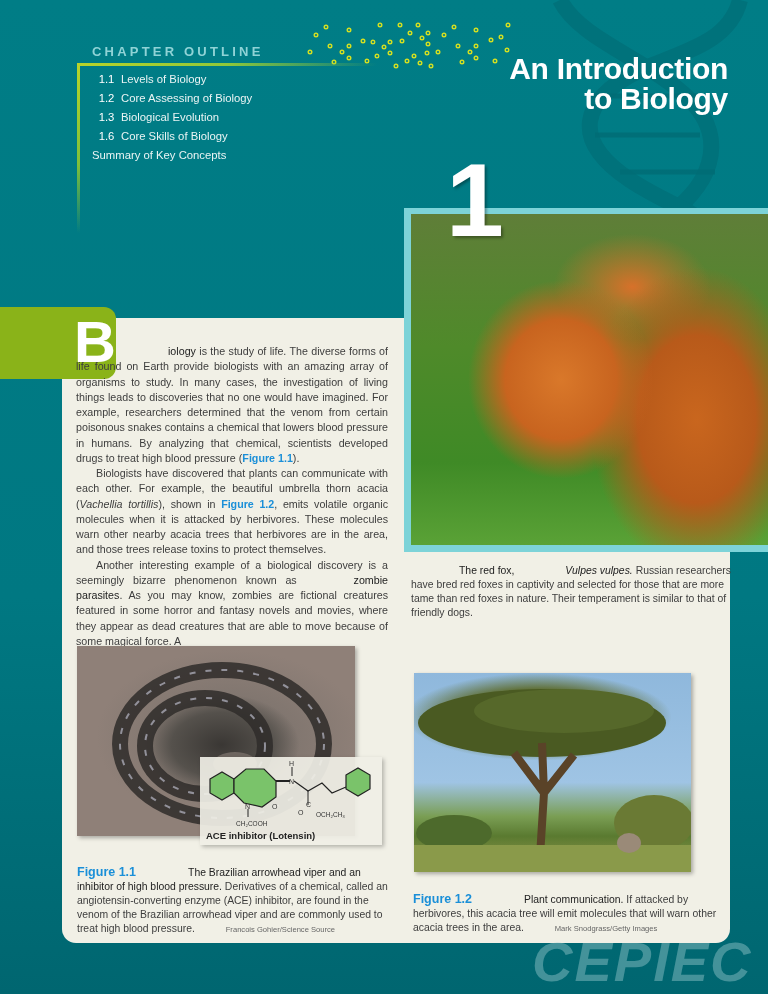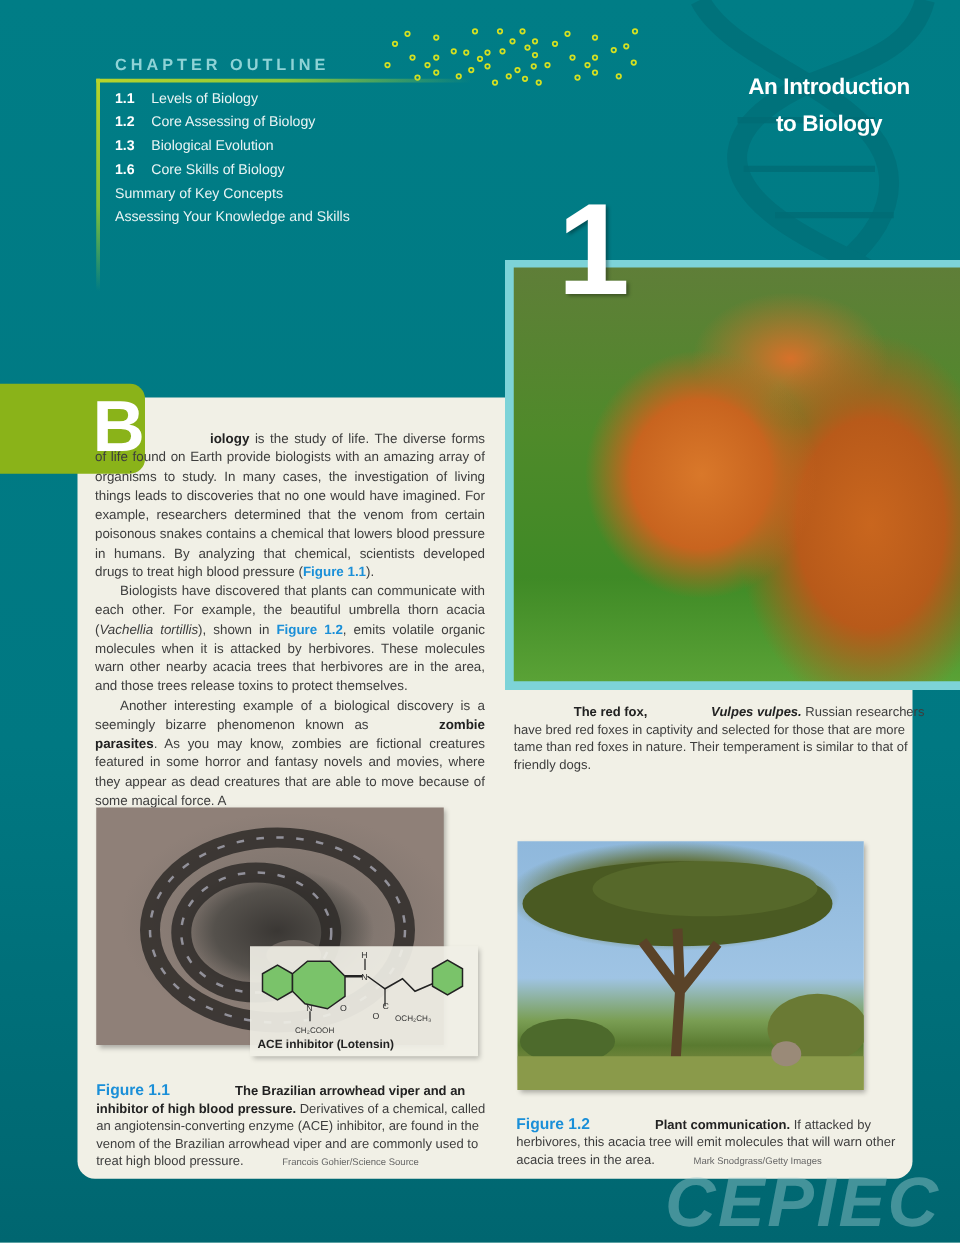--- a/index.html
+++ b/index.html
@@ -27,26 +27,26 @@
     color: #8fd3d6;
   }
   .outline-top {
     position: absolute; left: 77px; top: 63px; width: 300px; height: 3px;
     background: linear-gradient(90deg, #b8d42a 0%, #8fc83a 50%, rgba(60,170,130,0) 100%);
   }
   .outline-list { position: absolute; left: 92px; top: 70px; list-style: none; }
   .outline-list li {
     font-size: 11.3px; color: #e9f4f4; height: 19px; line-height: 19px; white-space: nowrap;
   }
-  .outline-list li .num { display: inline-block; width: 29px; font-weight: bold; color: #ffffff; }
+  .outline-list li .num { display: inline-block; width: 29px; font-weight: normal; color: #ffffff; text-align: center; }
 
   
   .chapter-title {
-    position: absolute; right: 40px; top: 54px; text-align: center;
-    font-size: 18px; font-weight: bold; color: #ffffff; line-height: 30px;
+    position: absolute; right: 40px; top: 54px; text-align: right;
+    font-size: 30px; font-weight: bold; color: #ffffff; line-height: 30px;
     letter-spacing: -0.3px;
   }
   .chapter-num {
     position: absolute; left: 446px; top: 148px;
     font-size: 104px; font-weight: bold; color: #ffffff; line-height: 1;
     text-shadow: 2px 2px 3px rgba(0,0,0,0.35);
     z-index: 5;
   }
 
   
@@ -66,21 +66,21 @@
     font-size: 58px; font-weight: bold; color: #ffffff; line-height: 1;
   }
 
   .body-text {
     position: absolute; left: 76px; top: 344px; width: 312px;
     font-size: 10.7px; line-height: 15.25px; color: #3d3d3d; text-align: justify;
   }
   .body-text p { margin: 0; }
   .body-text p.indent { text-indent: 20px; }
   .fig-ref { color: #1a8fd8; font-weight: bold; }
-  .bold { font-weight: bold; color: #222; padding-left: 48px; }
+  .bold { font-weight: normal; color: #222; padding-left: 48px; }
 
   
   .fox-frame {
     position: absolute; left: 404px; top: 208px; width: 364px; height: 344px;
     background: #7dd3d8; padding: 6px 0 7px 7px;
   }
   .fox-img {
     width: 100%; height: 100%;
     background:
       radial-gradient(ellipse 26% 30% at 42% 50%, #d9782a 0%, #c8641f 60%, rgba(200,100,31,0) 100%),
@@ -207,21 +207,20 @@
 
 <div class="outline-title">CHAPTER OUTLINE</div>
 <div class="outline-top"></div>
 <div style="position:absolute;left:77px;top:63px;width:3px;height:170px;background:linear-gradient(180deg,#b8d42a 0%,#7fbf3a 60%,rgba(60,170,130,0) 100%);"></div>
 <ul class="outline-list">
   <li><span class="num">1.1</span><span>Levels of Biology</span></li>
   <li><span class="num">1.2</span><span>Core Assessing of Biology</span></li>
   <li><span class="num">1.3</span><span>Biological Evolution</span></li>
   <li><span class="num">1.6</span><span>Core Skills of Biology</span></li>
   <li><span>Summary of Key Concepts</span></li>
-  <li><span>Assessing Your Knowledge and Skills</span></li>
 </ul>
 
 <div class="chapter-title">
   <div>An Introduction</div>
   <div>to Biology</div>
 </div>
 
 <div class="panel"></div>
 
 <div class="fox-frame">

